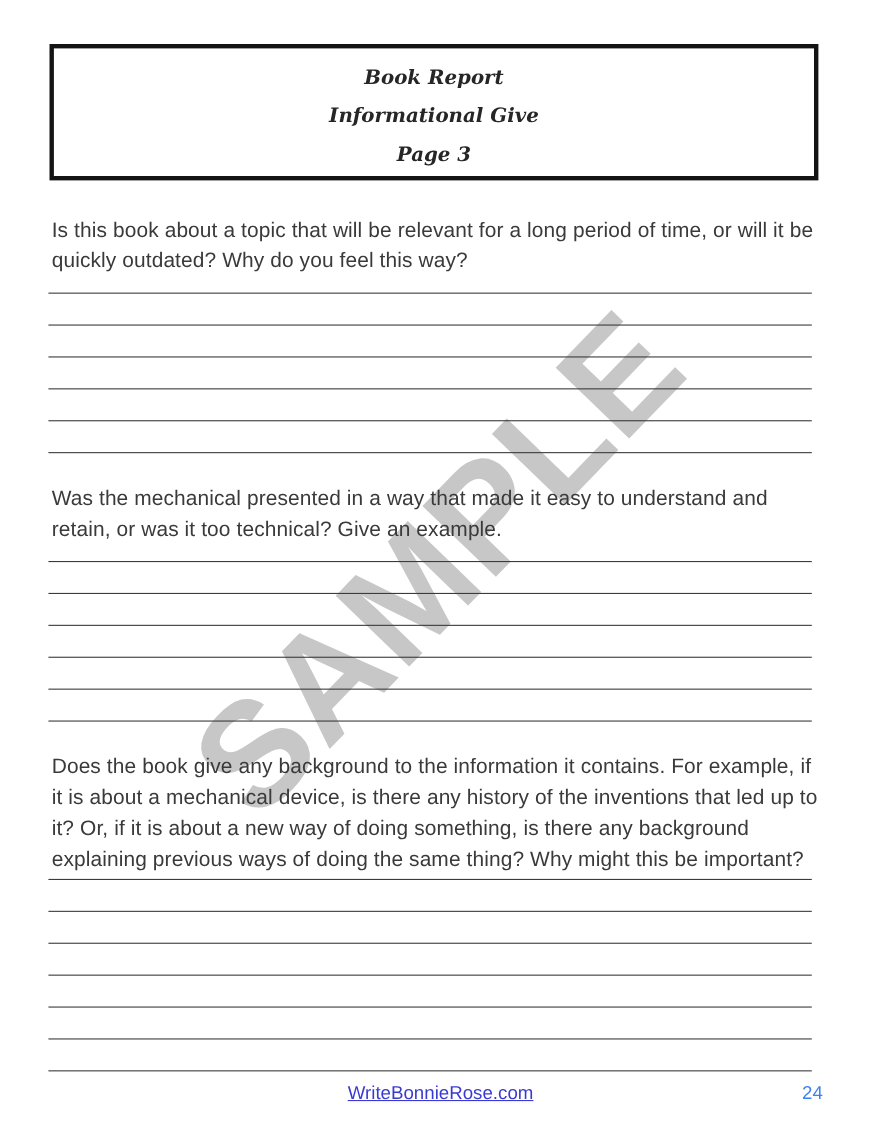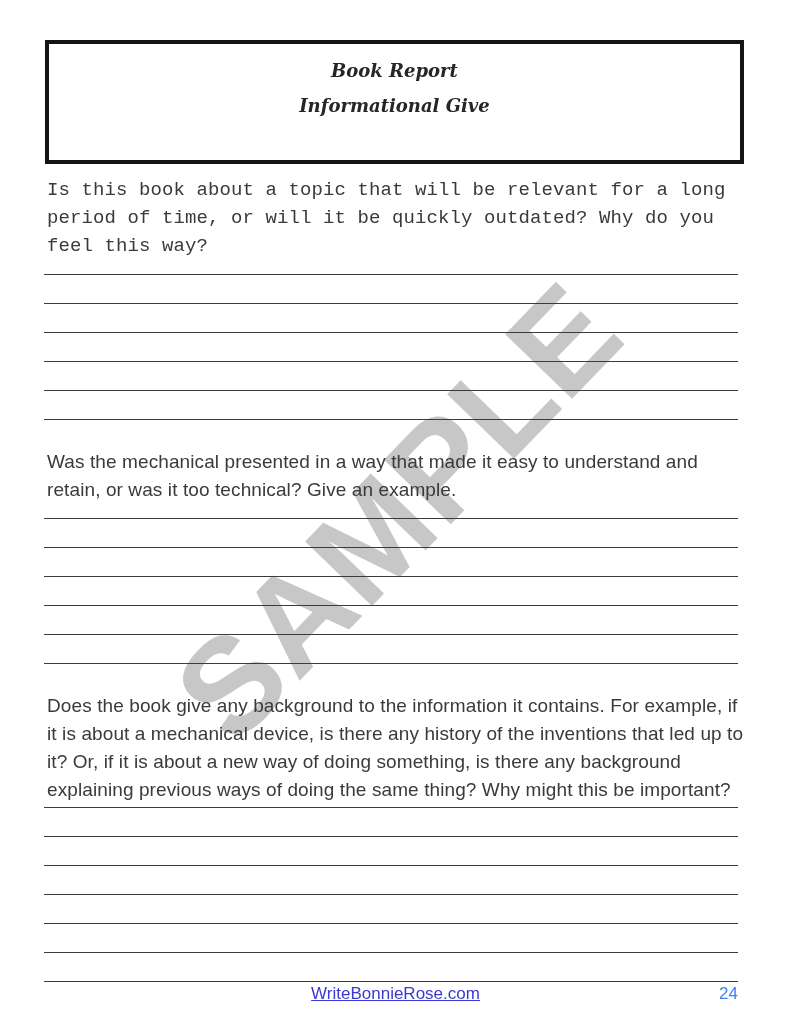--- a/index.html
+++ b/index.html
@@ -52,41 +52,41 @@
   .header-line {
     font-family: "DejaVu Serif", serif;
     font-style: italic;
     font-weight: 700;
     font-size: 18px;
     line-height: 35px;
     color: #262626;
   }
 
   
-  .section:nth-of-type(1) { margin-top: 12px; font-family: Liberation Mono, monospace; }
+  .section:nth-of-type(1) { margin-top: 32px; }
   .question {
     font-size: 19px;
     line-height: 28px;
     color: #3a3a3a;
     letter-spacing: 0.1px;
   }
   .answer-lines { margin-top: 14px; }
   .section:nth-of-type(3) .answer-lines { margin-top: 3px; }
   .answer-line {
     height: 29px;
     margin-left: -3px;
     width: 694px;
     border-top: 1.6px solid #3b3b3b;
   }
 
   
   .footer {
     position: absolute;
     left: 47px;
-    right: 47px;
+    right: 37px;
     bottom: 16px;
     height: 24px;
     z-index: 1;
   }
   .footer-link {
     position: absolute;
     left: 50%;
     transform: translateX(-50%);
     font-size: 17px;
     color: #3a3ad2;
@@ -106,20 +106,21 @@
 
 <div class="page">
 
   <div class="watermark">SAMPLE</div>
 
   <div class="content">
 
     <div class="header-box">
       <div class="header-line">Book Report</div>
       <div class="header-line">Informational Give</div>
+      <div class="header-line">Page 3</div>
     </div>
 
     <div id="sections">
   <div class="section">
     <p class="question">Is this book about a topic that will be relevant for a long period of time, or will it be quickly outdated? Why do you feel this way?</p>
     <div class="answer-lines">
             <div class="answer-line"></div>
             <div class="answer-line"></div>
             <div class="answer-line"></div>
             <div class="answer-line"></div>

